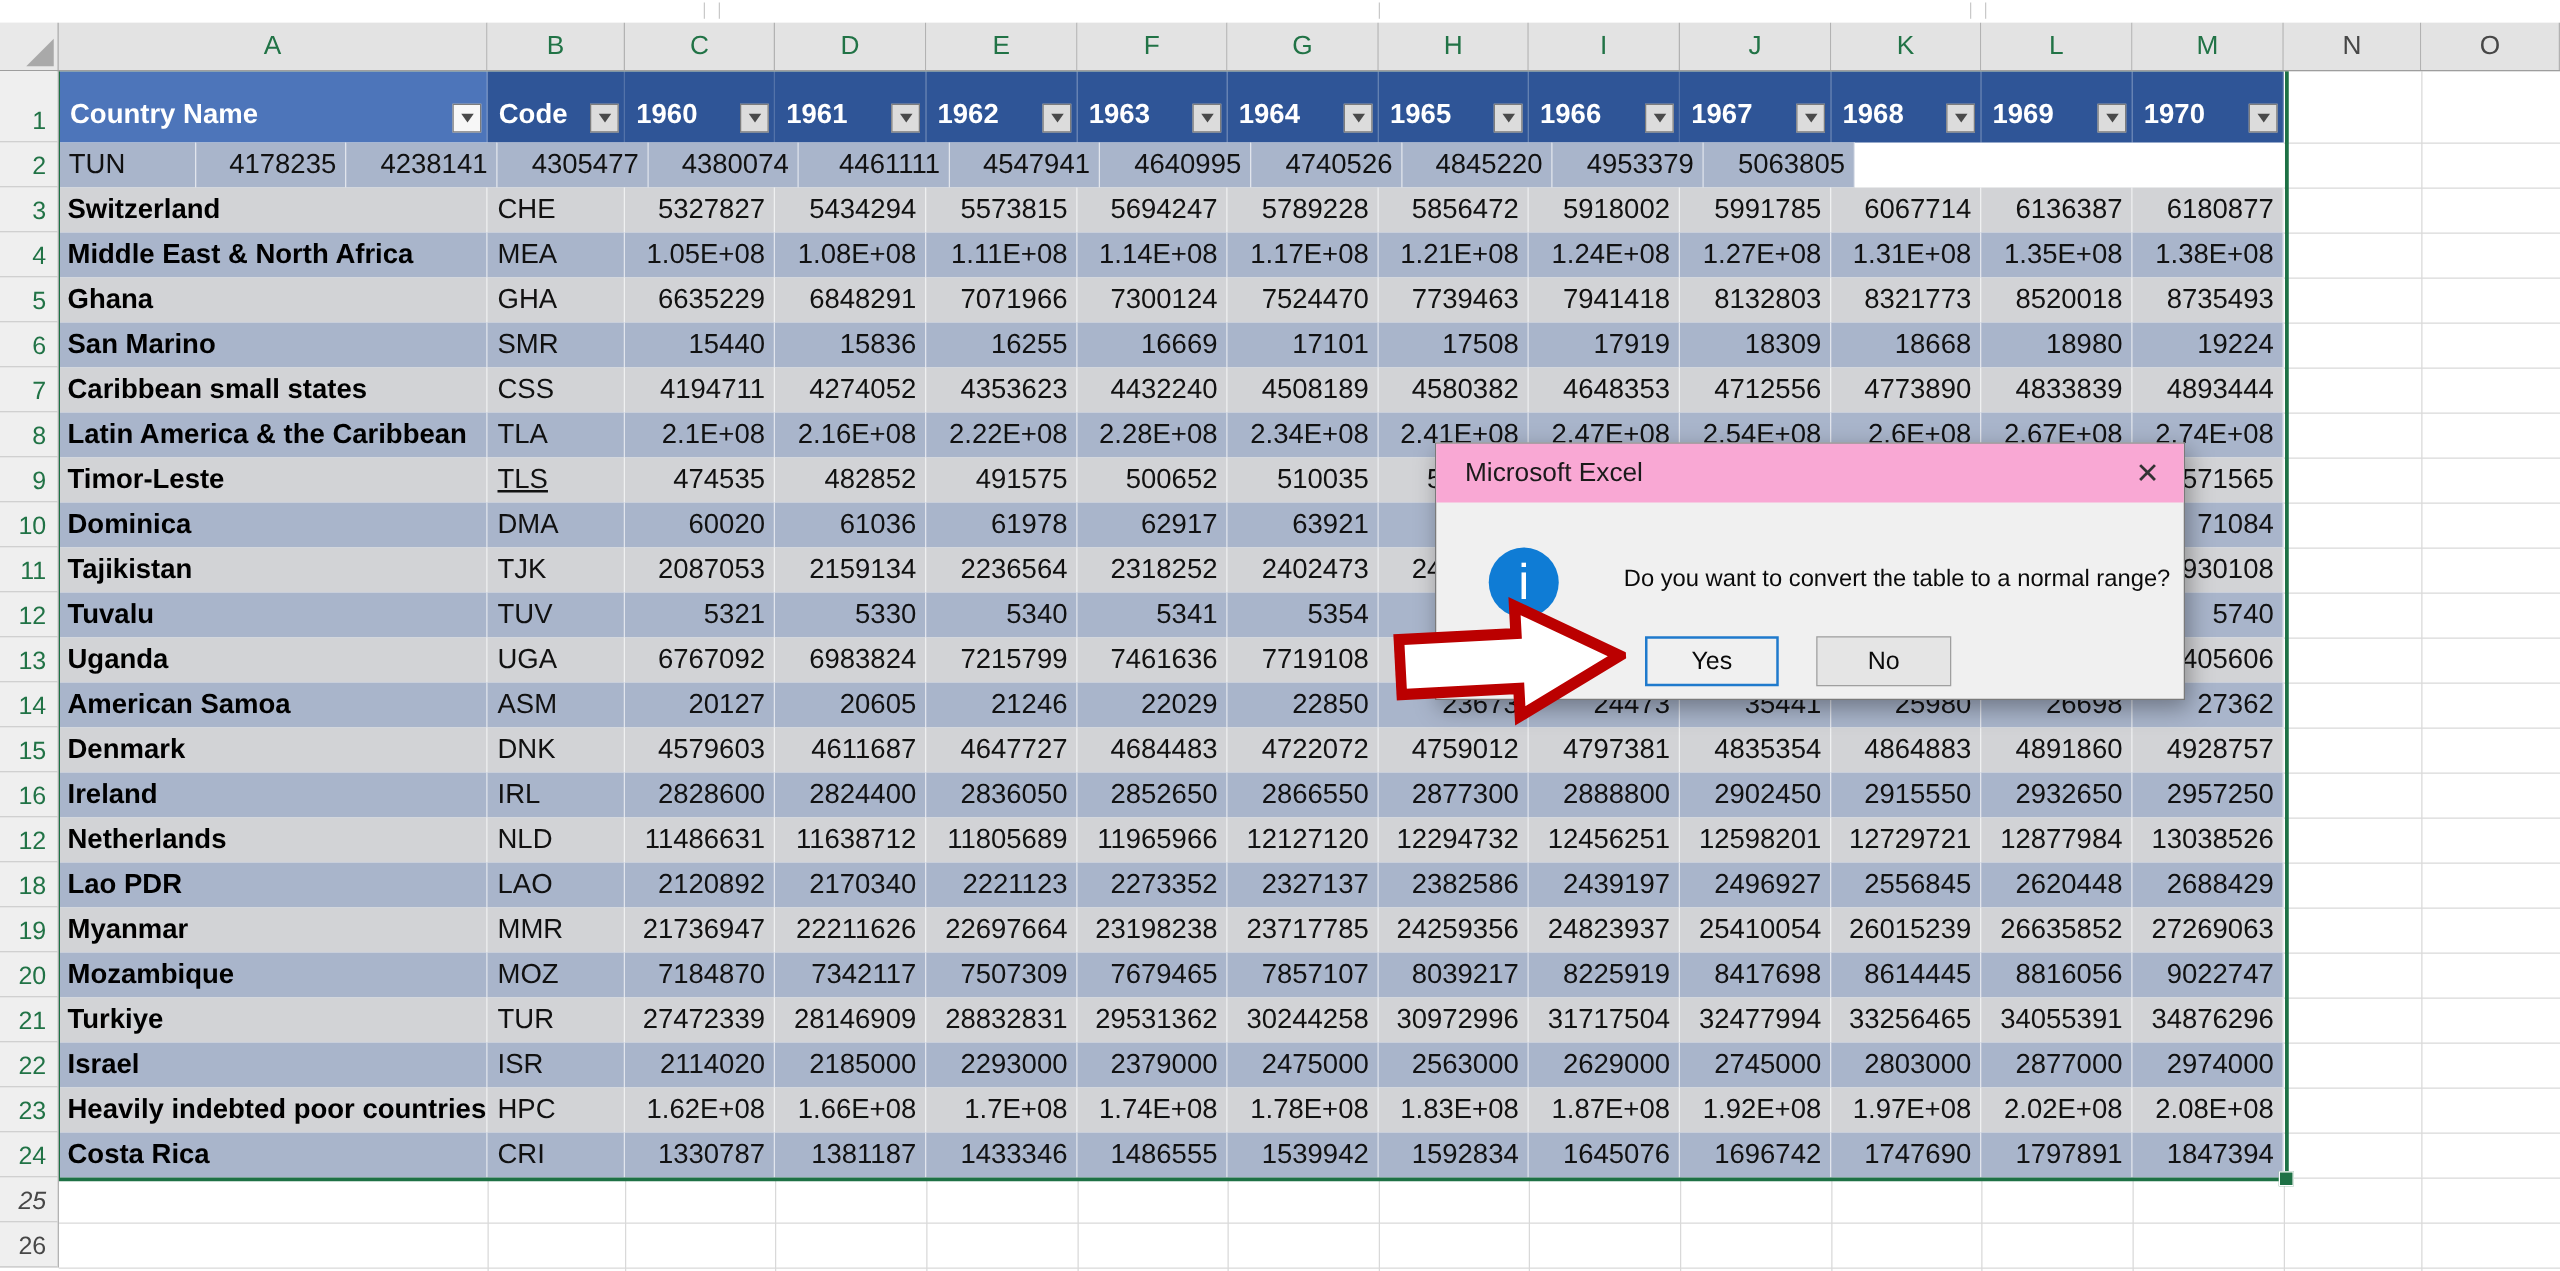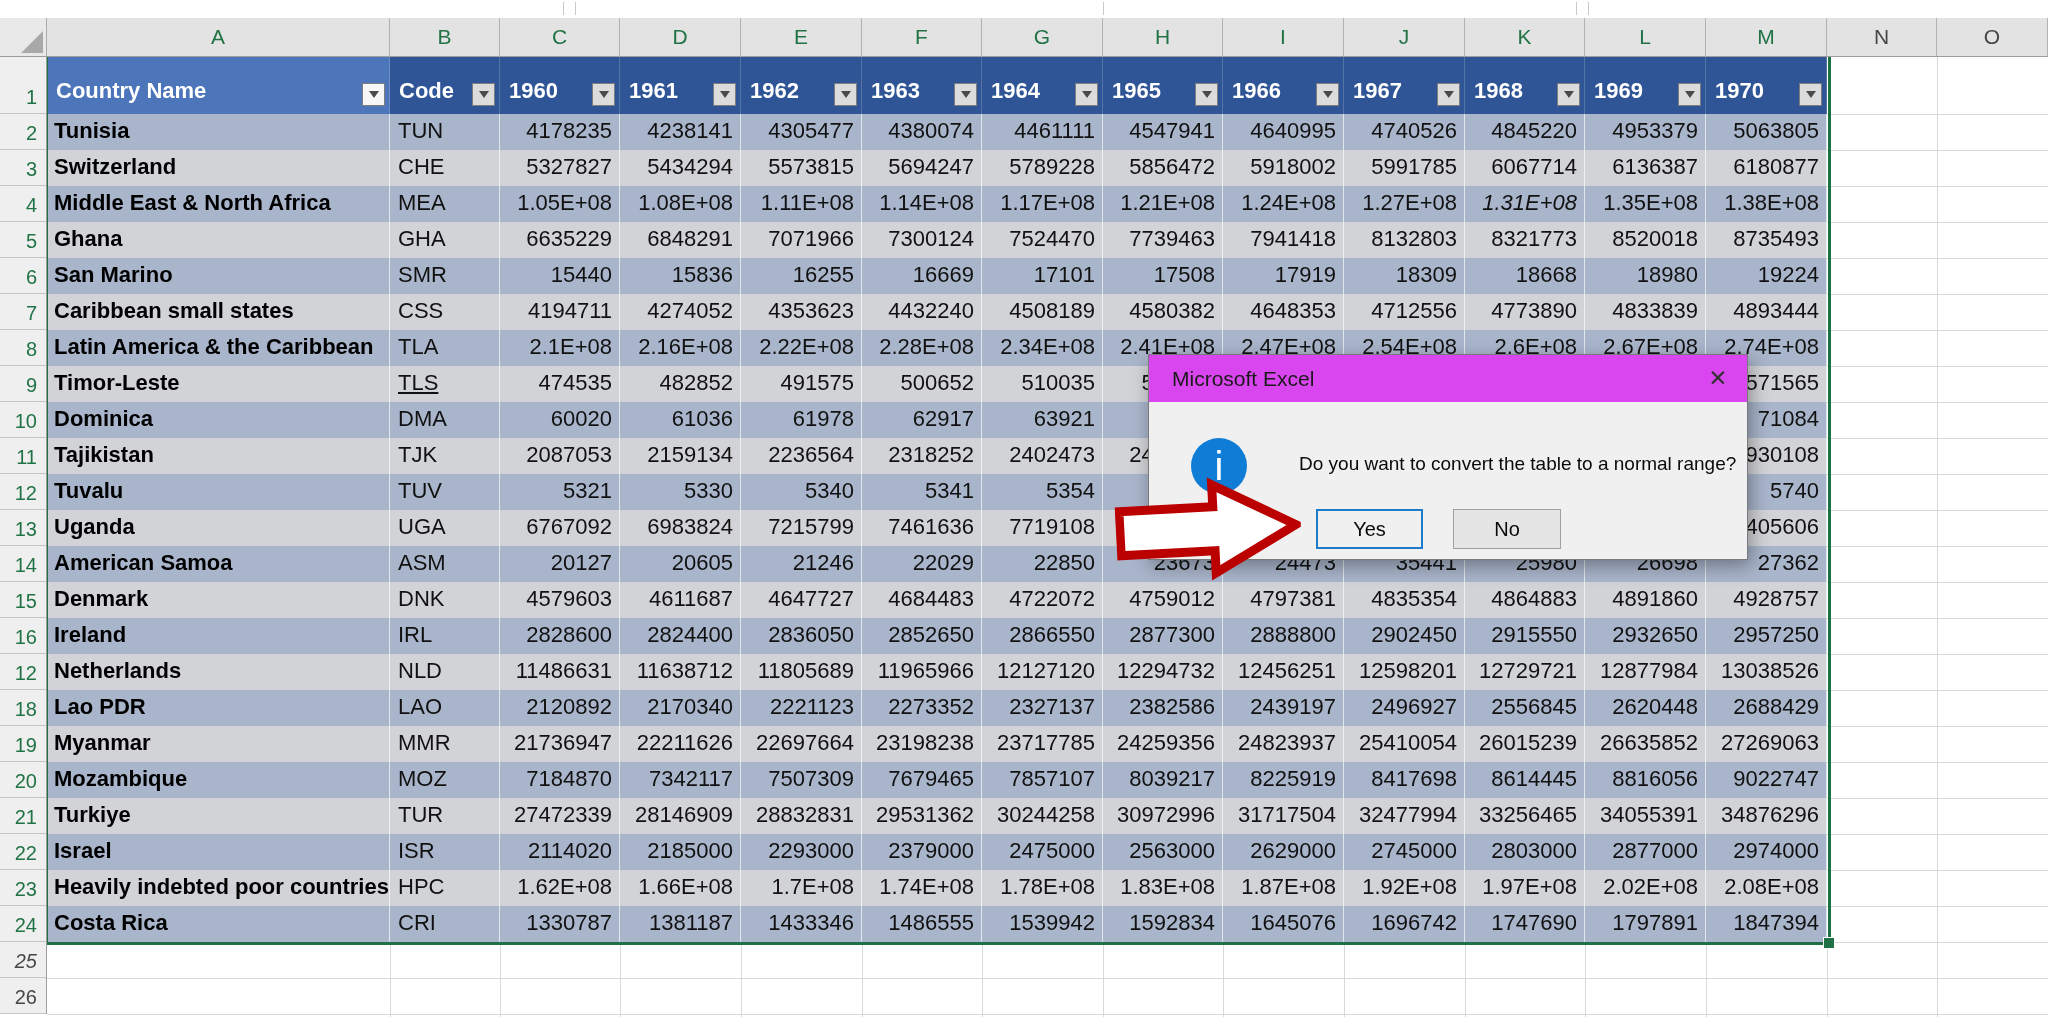--- a/index.html
+++ b/index.html
@@ -44,21 +44,21 @@
   .filter .ftri{width:0;height:0;border-left:5px solid transparent;border-right:5px solid transparent;
                 border-top:7px solid #4a4a4a;}
   
   #tbl-border{position:absolute;left:45px;top:54px;width:1786px;height:891px;border:3px solid #1E7145;
               box-sizing:border-box;z-index:8;pointer-events:none;}
   #fill-handle{position:absolute;right:-7px;bottom:-7px;width:10px;height:10px;background:#1E7145;
                border:1px solid #ffffff;}
   
   #dialog{position:absolute;left:1148px;top:354px;width:600px;height:206px;background:#f0f0f0;
           border:1px solid #7a7a7a;box-shadow:3px 6px 18px rgba(0,0,0,0.35);z-index:50;box-sizing:border-box;}
-  .dlg-title{position:absolute;left:0;top:0;right:0;height:47px;background:#d946ef;display:flex;
+  .dlg-title{position:absolute;left:0;top:0;right:0;height:47px;background:#f9a8d4;display:flex;
              align-items:center;padding-left:23px;font-size:21px;color:#1a1a1a;}
   .dlg-close{position:absolute;right:0;top:0;width:58px;height:47px;display:flex;align-items:center;
              justify-content:center;font-size:23px;color:#333;font-weight:400;}
   .dlg-info{position:absolute;left:42px;top:83px;width:56px;height:56px;border-radius:50%;
             background:#0f7cd5;color:#ffffff;display:flex;align-items:center;justify-content:center;
             font-size:40px;font-weight:400;}
   .dlg-msg{position:absolute;left:150px;top:98px;font-size:19px;color:#0a0a0a;white-space:nowrap;}
   .dlg-btn{position:absolute;top:154px;height:40px;font-family:inherit;font-size:20px;color:#0a0a0a;
            display:flex;align-items:center;justify-content:center;box-sizing:border-box;padding:0;}
   .dlg-btn.yes{left:167px;width:107px;background:#f0f0f0;border:2px solid #1F7ACC;}
@@ -249,21 +249,20 @@
           </span>
         </div>
         <div class="cell h-cell" style="width: 121px;">
           <span>1970</span>
           <span class="filter">
             <span class="ftri"></span>
           </span>
         </div>
       </div>
       <div class="trow drow" style="left: 47px; top: 114px; height: 36px;">
-        <div class="cell c-name band-b" style="width: 343px;">Tunisia</div>
         <div class="cell c-code band-b" style="width: 110px;">TUN</div>
         <div class="cell c-num band-b" style="width: 120px;">4178235</div>
         <div class="cell c-num band-b" style="width: 121px;">4238141</div>
         <div class="cell c-num band-b" style="width: 121px;">4305477</div>
         <div class="cell c-num band-b" style="width: 120px;">4380074</div>
         <div class="cell c-num band-b" style="width: 121px;">4461111</div>
         <div class="cell c-num band-b" style="width: 120px;">4547941</div>
         <div class="cell c-num band-b" style="width: 121px;">4640995</div>
         <div class="cell c-num band-b" style="width: 121px;">4740526</div>
         <div class="cell c-num band-b" style="width: 120px;">4845220</div>
@@ -289,21 +288,21 @@
         <div class="cell c-name band-b" style="width: 343px;">Middle East &amp; North Africa</div>
         <div class="cell c-code band-b" style="width: 110px;">MEA</div>
         <div class="cell c-num band-b" style="width: 120px;">1.05E+08</div>
         <div class="cell c-num band-b" style="width: 121px;">1.08E+08</div>
         <div class="cell c-num band-b" style="width: 121px;">1.11E+08</div>
         <div class="cell c-num band-b" style="width: 120px;">1.14E+08</div>
         <div class="cell c-num band-b" style="width: 121px;">1.17E+08</div>
         <div class="cell c-num band-b" style="width: 120px;">1.21E+08</div>
         <div class="cell c-num band-b" style="width: 121px;">1.24E+08</div>
         <div class="cell c-num band-b" style="width: 121px;">1.27E+08</div>
-        <div class="cell c-num band-b" style="width: 120px; font-style: italic;">1.31E+08</div>
+        <div class="cell c-num band-b" style="width: 120px;">1.31E+08</div>
         <div class="cell c-num band-b" style="width: 121px;">1.35E+08</div>
         <div class="cell c-num band-b" style="width: 121px;">1.38E+08</div>
       </div>
       <div class="trow drow" style="left: 47px; top: 222px; height: 36px;">
         <div class="cell c-name band-g" style="width: 343px;">Ghana</div>
         <div class="cell c-code band-g" style="width: 110px;">GHA</div>
         <div class="cell c-num band-g" style="width: 120px;">6635229</div>
         <div class="cell c-num band-g" style="width: 121px;">6848291</div>
         <div class="cell c-num band-g" style="width: 121px;">7071966</div>
         <div class="cell c-num band-g" style="width: 120px;">7300124</div>

